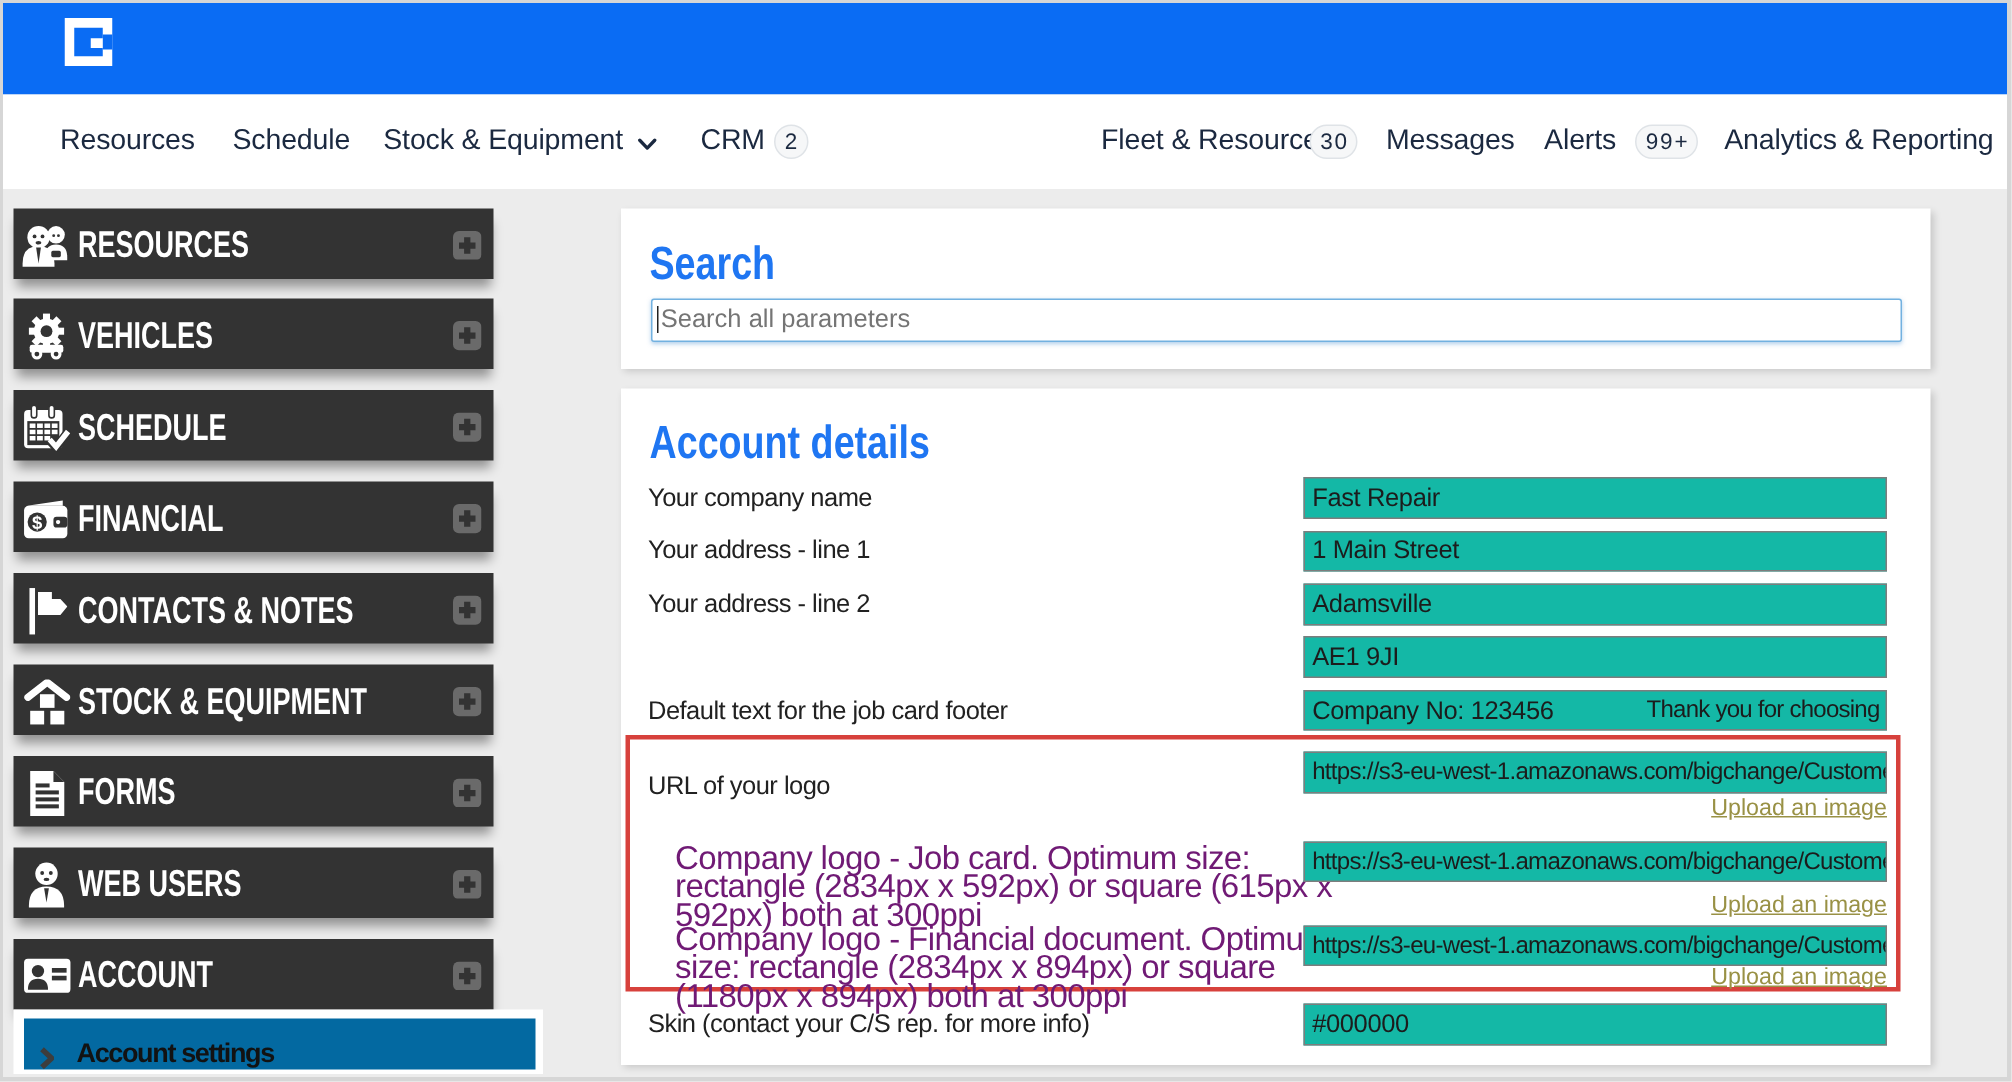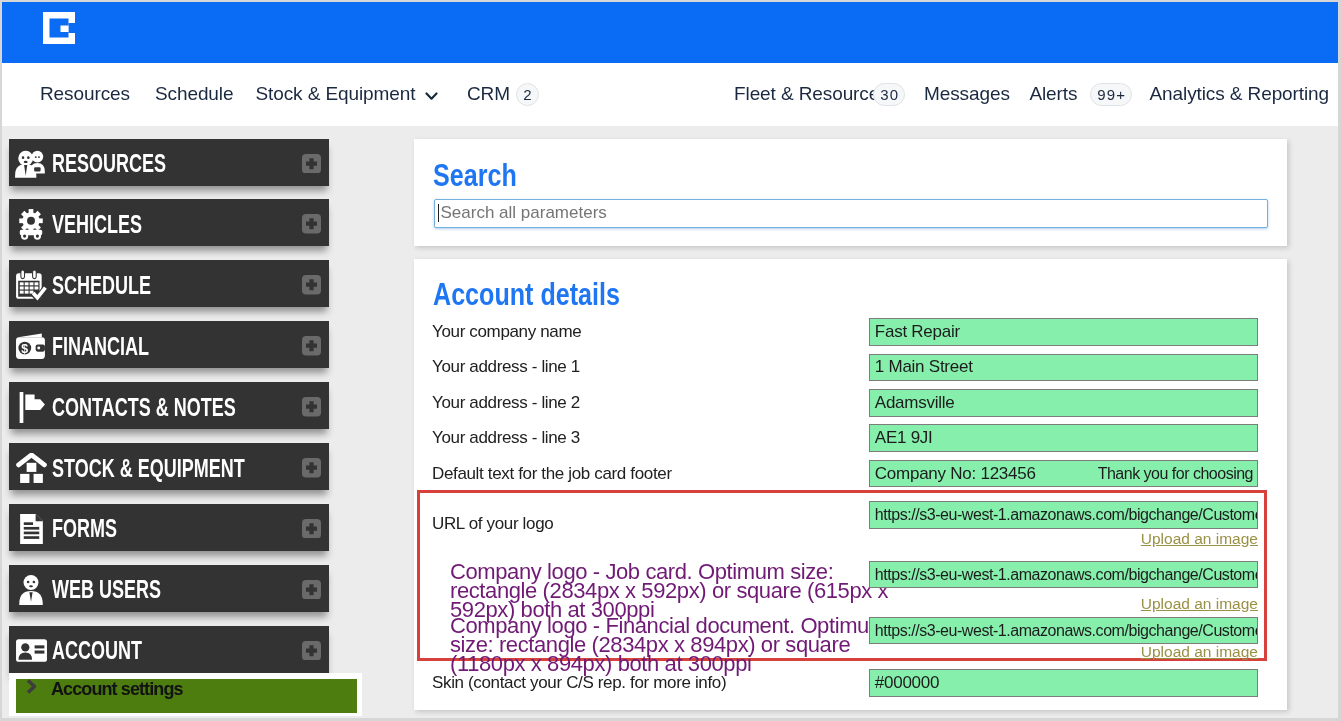--- a/index.html
+++ b/index.html
@@ -10,33 +10,33 @@
 #logo { position:absolute; left:41px; top:10px; }
 #nav { position:absolute; left:2px; top:62.5px; width:1336px; height:63px; background:#fff; }
 .nv { position:absolute; top:0; height:63px; display:flex; align-items:center; font-size:19px; color:#1b2940; white-space:nowrap; letter-spacing:-0.1px; }
 .badge { display:inline-flex; align-items:center; justify-content:center; background:#f6f7f8; border:1px solid #dfe3e7; border-radius:12px; height:23px; font-size:15px; color:#1b2940; padding:0 5px; letter-spacing:1.2px; text-indent:1.2px; }
 .chev { margin-left:10px; margin-top:4px; }
 .sbtn { position:absolute; left:9px; width:320px; height:47px; background:#333333; box-shadow:0 7px 7px -2px rgba(0,0,0,0.38); }
 .sbtn .ic { position:absolute; left:5px; top:1.5px; height:47px; width:34px; display:flex; align-items:center; justify-content:center; }
 .sbtn .tx { position:absolute; left:43px; top:1.5px; height:47px; display:flex; align-items:center; color:#fff; font-size:25px; font-weight:bold; white-space:nowrap; transform:scaleX(0.72); transform-origin:left center; }
 .plus { position:absolute; right:8px; top:15px; }
 #subpanel { position:absolute; left:9px; top:672.5px; width:353px; height:43.5px; background:#ffffff; }
-#acctrow { position:absolute; left:7px; top:6.5px; width:341px; height:34px; background:#4d7c0f; display:flex; align-items:flex-start; }
+#acctrow { position:absolute; left:7px; top:6.5px; width:341px; height:34px; background:#0369a1; display:flex; align-items:flex-end; }
 #acctrow .arr { margin-left:10px; }
 #acctrow .t { margin-left:15px; font-size:18px; font-weight:bold; color:#121212; letter-spacing:-0.9px; }
 .card { position:absolute; left:414px; width:872.5px; background:#fff; box-shadow:2px 2px 5px rgba(0,0,0,0.16); }
 #card1 { top:139.4px; height:106.2px; }
 #card2 { top:258.6px; height:451.1px;padding-left:45px; }
 .h1 { position:absolute; left:19px; color:#1f76f2; font-size:31px; font-weight:bold; line-height:31px; white-space:nowrap; transform:scaleX(0.81); transform-origin:left top; }
 #searchinput { position:absolute; left:19.5px; top:59.5px; width:834px; height:29px; border:1.5px solid #72b1e0; border-radius:2px; background:#fff; box-shadow:0 1px 3px rgba(100,160,215,0.5); display:flex; align-items:center; }
 #searchinput .ph { color:#757575; font-size:17px; margin-left:2px; }
 #caret { width:1px; height:18px; background:#222; margin-left:3px; }
 .lbl { position:absolute; left:18px; font-size:17px; color:#212121; letter-spacing:-0.35px; display:flex; align-items:center; height:27.7px; }
 .lbl2 { position:absolute; left:36px; font-size:22px; color:#701a75; letter-spacing:-0.4px; line-height:19px; width:452px; }
-.inp { position:absolute; left:454.8px; width:389.4px; height:27.7px; border:1px solid #7d7d7d; background:#86efac; display:flex; align-items:center; font-size:17px; color:#1c1c1c; letter-spacing:-0.25px; padding-left:5px; overflow:hidden; white-space:nowrap; }
+.inp { position:absolute; left:454.8px; width:389.4px; height:27.7px; border:1px solid #7d7d7d; background:#14b8a6; display:flex; align-items:center; font-size:17px; color:#1c1c1c; letter-spacing:-0.25px; padding-left:5px; overflow:hidden; white-space:nowrap; }
 .urlinp { font-size:16px; letter-spacing:-0.45px; }
 #redbox { position:absolute; left:3px; top:231.4px; width:849.7px; height:171.4px; border:3px solid #d7413c; }
 .ul { position:absolute; right:28.5px; color:#999145; font-size:15.5px; text-decoration:underline; white-space:nowrap; }
 .wic { fill:#fff; }
 </style>
 </head>
 <body>
 <div id="topbar">
   <svg id="logo" width="32" height="32">
     <rect x="0" y="0" width="32" height="32" fill="#ffffff"></rect>
@@ -279,21 +279,20 @@
 </div>
 
 <div class="card" id="card2">
   <div class="h1" style="top:20.9px">Account details</div>
   <div class="lbl" style="top:59.7px">Your company name</div>
   <div class="inp" style="top:59.7px">Fast Repair</div>
   <div class="lbl" style="top:95px">Your address - line 1</div>
   <div class="inp" style="top:95px">1 Main Street</div>
   <div class="lbl" style="top:130.4px">Your address - line 2</div>
   <div class="inp" style="top:130.4px">Adamsville</div>
-  <div class="lbl" style="top:165.8px">Your address - line 3</div>
   <div class="inp" style="top:165.8px">AE1 9JI</div>
   <div class="lbl" style="top:201.1px">Default text for the job card footer</div>
   <div class="inp" style="top:201.1px">Company No: 123456<span style="flex:0 0 62px"></span><span style="font-size:16px;letter-spacing:-0.5px">Thank you for choosing Fast Repair</span></div>
   <div id="redbox"></div>
   <div class="lbl" style="top:242.6px; height:45px;">URL of your logo</div>
   <div class="inp urlinp" style="top:242.6px">https://s3-eu-west-1.amazonaws.com/bigchange/CustomerImages</div>
   <div class="ul" style="top:271.5px">Upload an image</div>
   <div class="lbl2" style="top:303px">Company logo - Job card. Optimum size: rectangle (2834px x 592px) or square (615px x 592px) both at 300ppi</div>
   <div class="inp urlinp" style="top:302.1px">https://s3-eu-west-1.amazonaws.com/bigchange/CustomerImages</div>
   <div class="ul" style="top:336.2px">Upload an image</div>

